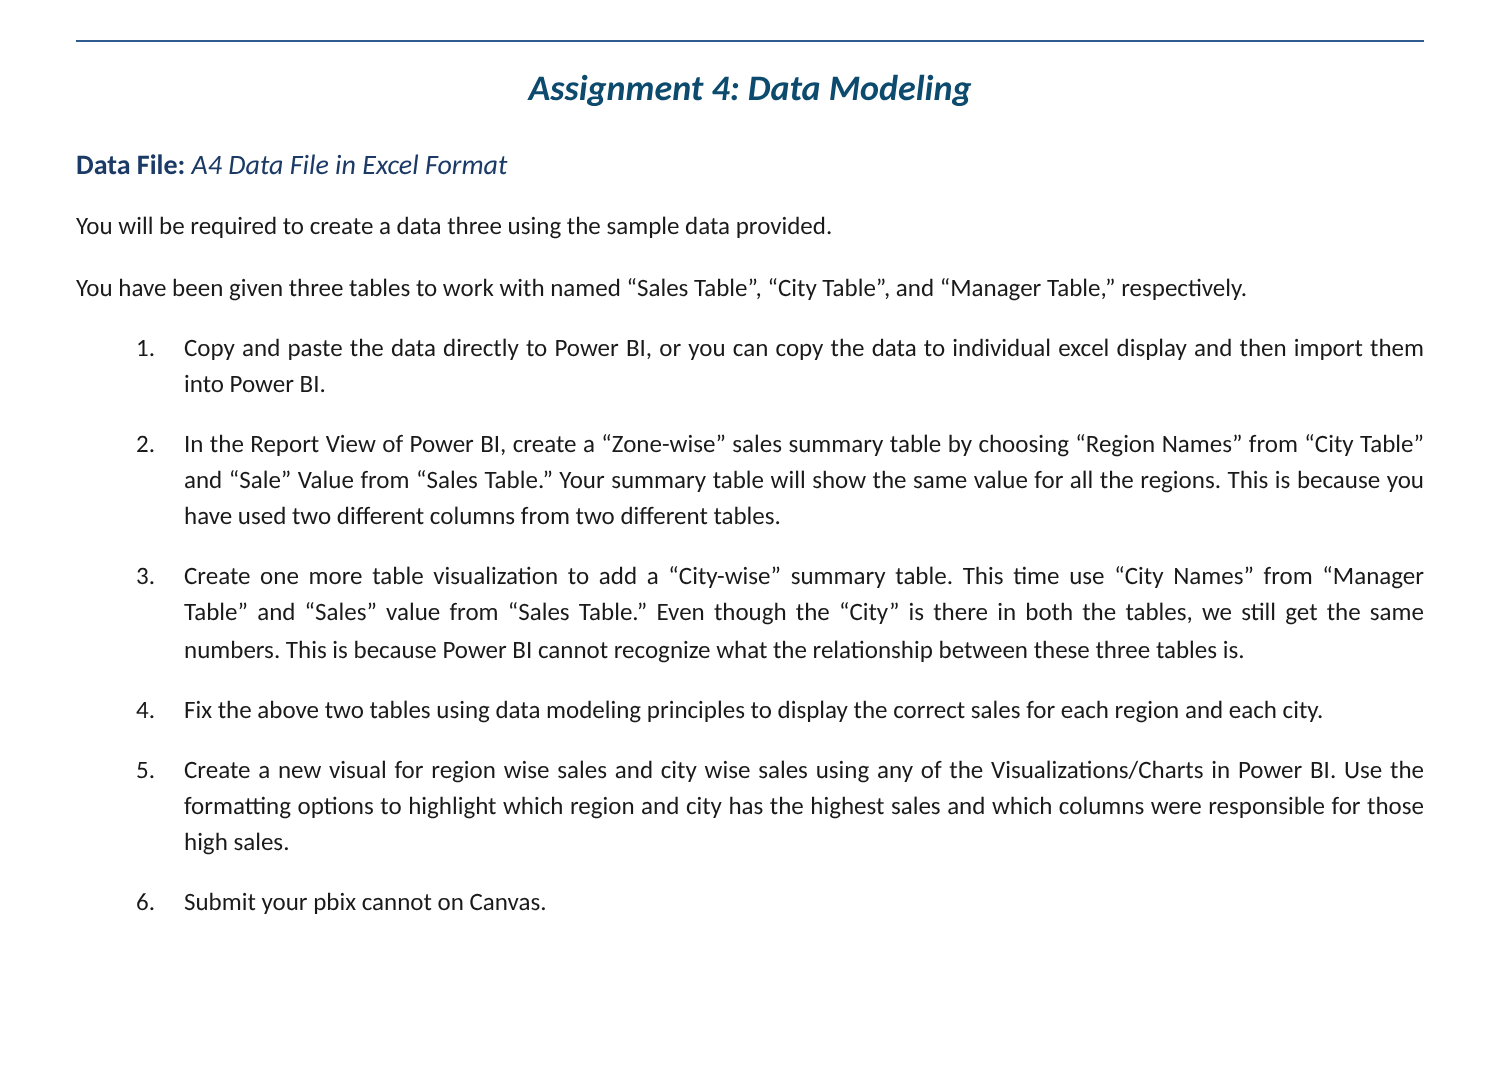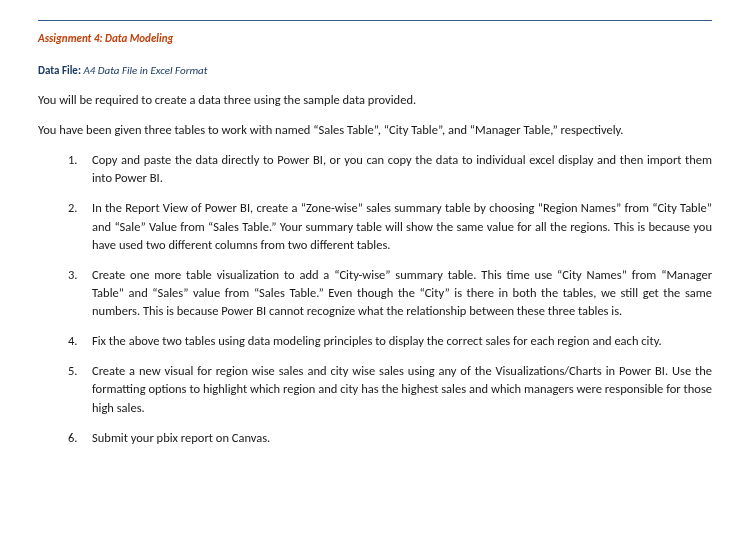--- a/index.html
+++ b/index.html
@@ -16,29 +16,30 @@
       color: #1a1a1a;
       font-size: 12.5px;
       line-height: 1.45;
     }
     .top-rule {
       border-top: 1.5px solid #2f5b8f;
       margin-bottom: 10px;
       margin-top: 2px;
     }
     .title {
+      text-align: center;
       font-weight: 700;
       font-style: italic;
-      color: #c2410c;
-      font-size: 11px;
+      color: #0c4a6e;
+      font-size: 18px;
       margin-bottom: 16px;
     }
     .datafile-line {
       margin-bottom: 12px;
-      font-size: 11px;
+      font-size: 14px;
     }
     .datafile-label {
       font-weight: 700;
       color: #1b3a66;
     }
     .datafile-value {
       font-style: italic;
       color: #1b3a66;
     }
     .para {
@@ -80,15 +81,15 @@
 
 <p class="para">You will be required to create a data three using the sample data provided.</p>
 
 <p class="para">You have been given three tables to work with named “Sales Table”, “City Table”, and “Manager Table,” respectively.</p>
 
 <ol class="steps">
   <li>Copy and paste the data directly to Power BI, or you can copy the data to individual excel display and then import them into Power BI.</li>
   <li>In the Report View of Power BI, create a “Zone-wise” sales summary table by choosing “Region Names” from “City Table” and “Sale” Value from “Sales Table.” Your summary table will show the same value for all the regions. This is because you have used two different columns from two different tables.</li>
   <li>Create one more table visualization to add a “City-wise” summary table. This time use “City Names” from “Manager Table” and “Sales” value from “Sales Table.” Even though the “City” is there in both the tables, we still get the same numbers. This is because Power BI cannot recognize what the relationship between these three tables is.</li>
   <li>Fix the above two tables using data modeling principles to display the correct sales for each region and each city.</li>
-  <li>Create a new visual for region wise sales and city wise sales using any of the Visualizations/Charts in Power BI. Use the formatting options to highlight which region and city has the highest sales and which managers were responsible for those high sales.</li>
-  <li>Submit your pbix report on Canvas.</li>
+  <li>Create a new visual for region wise sales and city wise sales using any of the Visualizations/Charts in Power BI. Use the formatting options to highlight which region and city has the highest sales and which columns were responsible for those high sales.</li>
+  <li>Submit your pbix cannot on Canvas.</li>
 </ol>
 
 </body></html>

